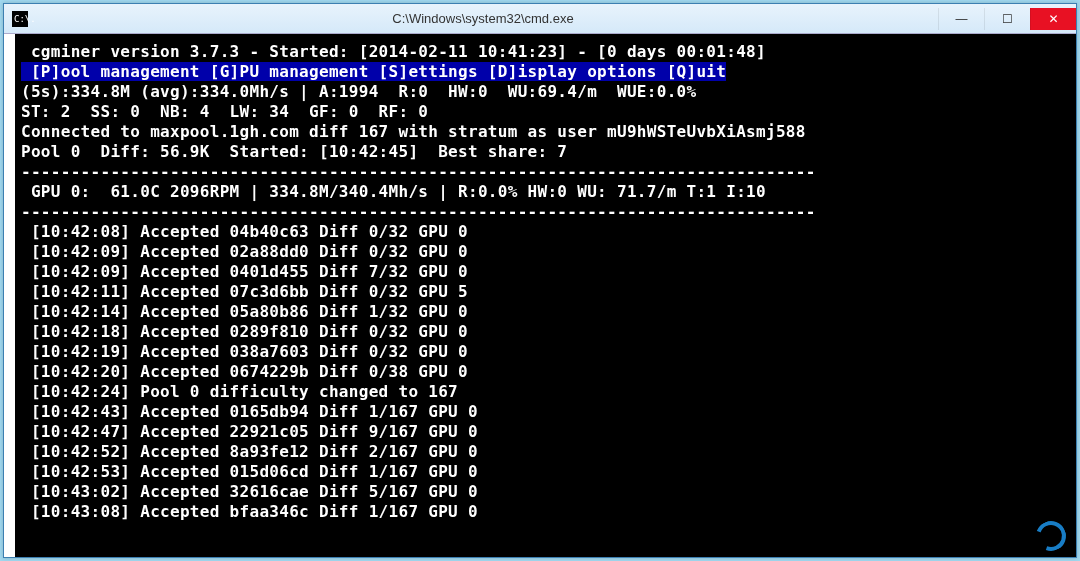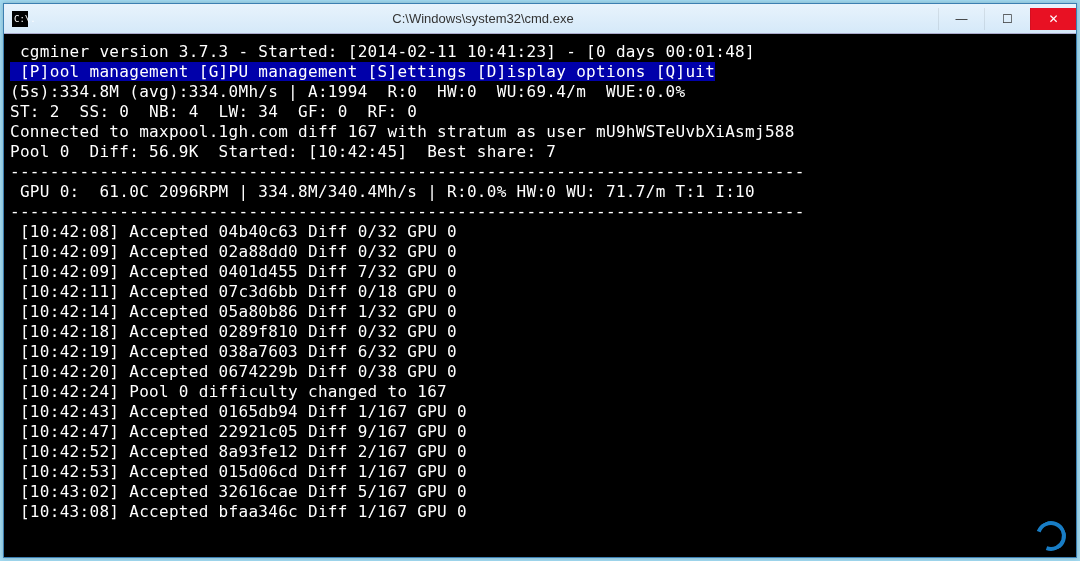--- a/index.html
+++ b/index.html
@@ -62,26 +62,27 @@
     .tb-btn.close {
       background: #e81123;
       color: #fff;
     }
     .console {
       background: #000;
       color: #fff;
       font-family: "Lucida Console", "Consolas", monospace;
       font-size: 16px;
       line-height: 20px;
-      font-weight: normal;
+      font-weight: bold;
       letter-spacing: 0.3px;
       padding: 8px 6px;
       height: calc(100% - 30px);
       overflow: hidden;
       white-space: pre;
+      margin-left: 11px;
     }
     .menu-line {
       background: #0000aa;
       color: #fff;
       display: inline;
     }
     .hr-line {
       color: #fff;
     }
     .watermark {
@@ -125,24 +126,24 @@
 <span>(5s):334.8M (avg):334.0Mh/s | A:1994  R:0  HW:0  WU:69.4/m  WUE:0.0%</span>
 <span>ST: 2  SS: 0  NB: 4  LW: 34  GF: 0  RF: 0</span>
 <span>Connected to maxpool.1gh.com diff 167 with stratum as user mU9hWSTeUvbXiAsmj588</span>
 <span>Pool 0  Diff: 56.9K  Started: [10:42:45]  Best share: 7</span>
 <span class="hr-line">--------------------------------------------------------------------------------</span>
 <span> GPU 0:  61.0C 2096RPM | 334.8M/340.4Mh/s | R:0.0% HW:0 WU: 71.7/m T:1 I:10</span>
 <span class="hr-line">--------------------------------------------------------------------------------</span>
 <div id="log-lines"><span> [10:42:08] Accepted 04b40c63 Diff 0/32 GPU 0</span>
 <span> [10:42:09] Accepted 02a88dd0 Diff 0/32 GPU 0</span>
 <span> [10:42:09] Accepted 0401d455 Diff 7/32 GPU 0</span>
-<span> [10:42:11] Accepted 07c3d6bb Diff 0/18 GPU 0</span>
+<span> [10:42:11] Accepted 07c3d6bb Diff 0/32 GPU 5</span>
 <span> [10:42:14] Accepted 05a80b86 Diff 1/32 GPU 0</span>
 <span> [10:42:18] Accepted 0289f810 Diff 0/32 GPU 0</span>
-<span> [10:42:19] Accepted 038a7603 Diff 6/32 GPU 0</span>
+<span> [10:42:19] Accepted 038a7603 Diff 0/32 GPU 0</span>
 <span> [10:42:20] Accepted 0674229b Diff 0/38 GPU 0</span>
 <span> [10:42:24] Pool 0 difficulty changed to 167</span>
 <span> [10:42:43] Accepted 0165db94 Diff 1/167 GPU 0</span>
 <span> [10:42:47] Accepted 22921c05 Diff 9/167 GPU 0</span>
 <span> [10:42:52] Accepted 8a93fe12 Diff 2/167 GPU 0</span>
 <span> [10:42:53] Accepted 015d06cd Diff 1/167 GPU 0</span>
 <span> [10:43:02] Accepted 32616cae Diff 5/167 GPU 0</span>
 <span> [10:43:08] Accepted bfaa346c Diff 1/167 GPU 0</span></div></div>
 </div>
 

